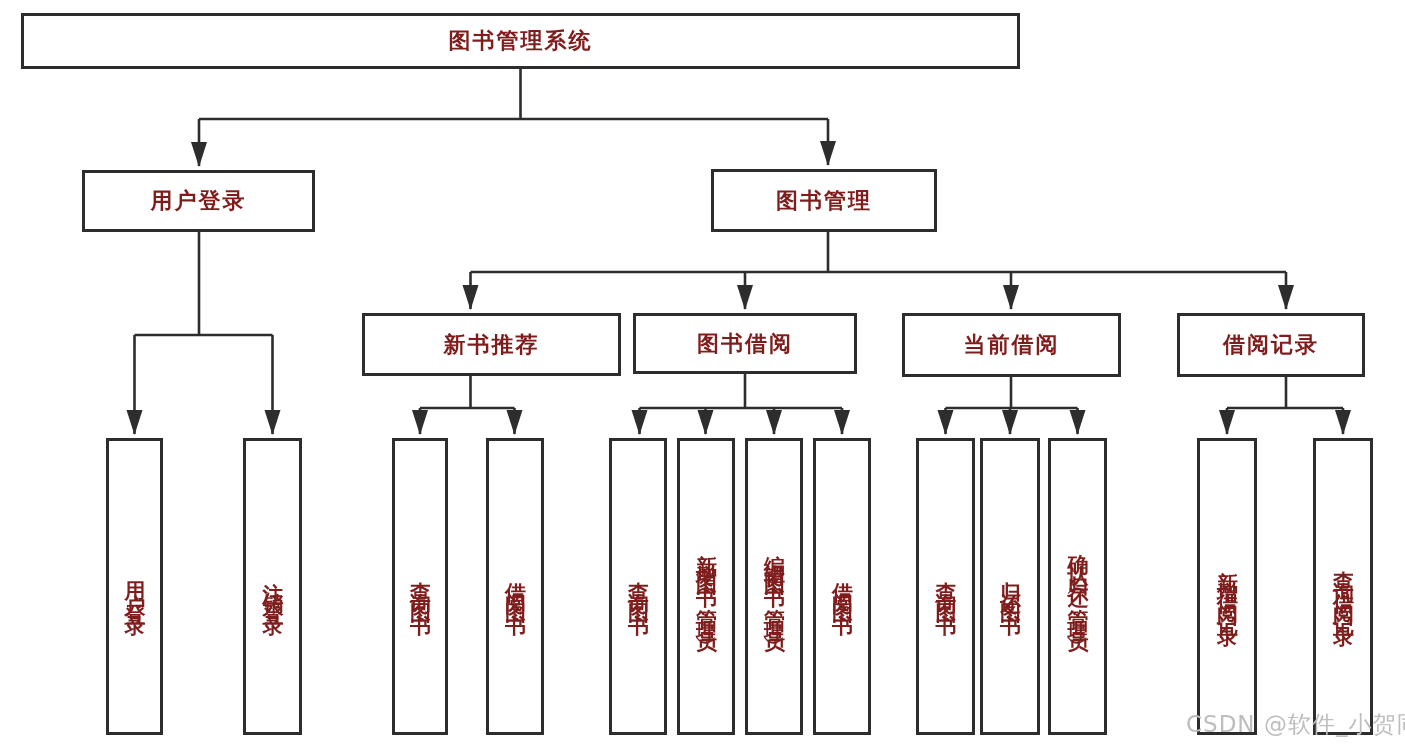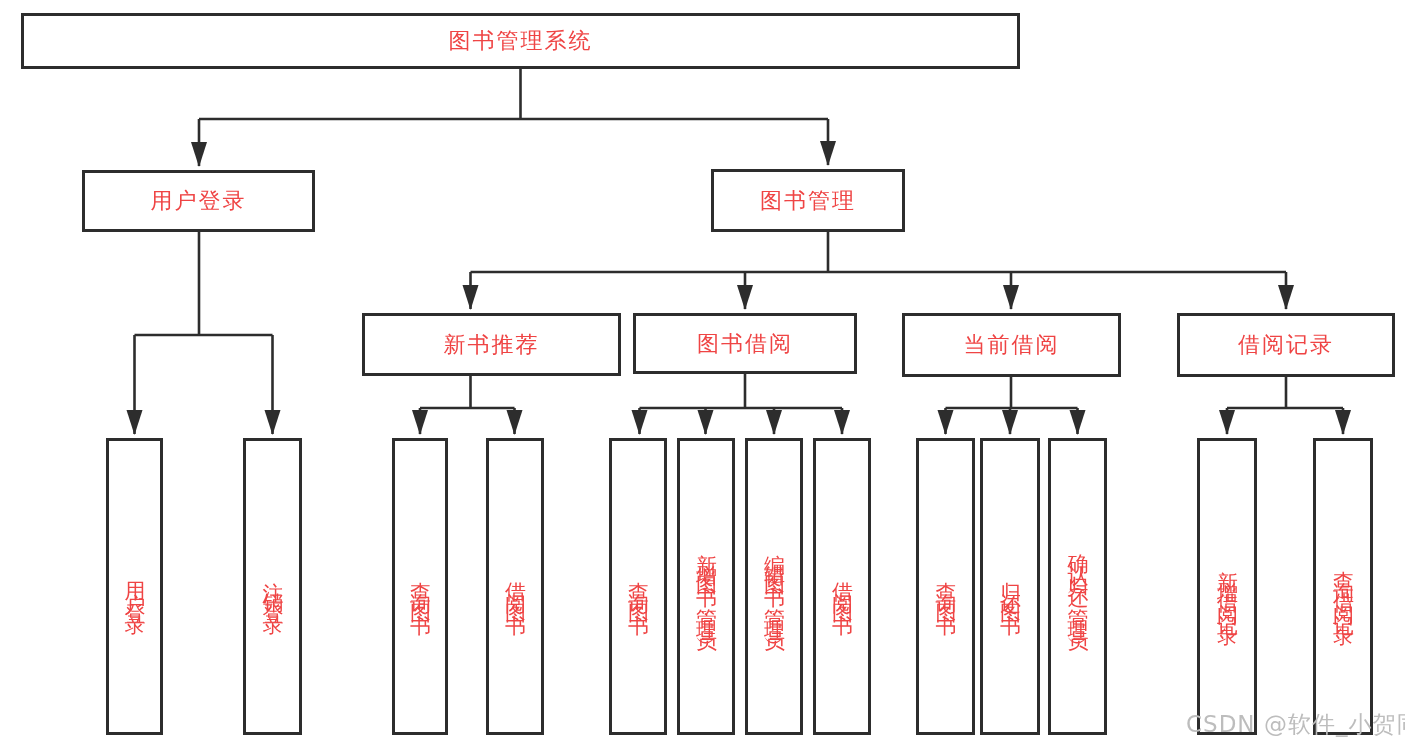--- a/index.html
+++ b/index.html
@@ -20,21 +20,22 @@
   }
   .box {
     position: absolute;
     box-sizing: border-box;
     border: 3px solid #2d2d2d;
     background: #ffffff;
     display: flex;
     align-items: center;
     justify-content: center;
     z-index: 2;
-    color: #ef4444;
+    color: #7f1d1d;
+    font-weight: bold;
   }
   .hbox { font-size: 22px; letter-spacing: 2px; white-space: nowrap; }
   .vbox {
     writing-mode: vertical-rl;
     text-orientation: mixed;
     font-size: 21px;
     letter-spacing: 11px;
     line-height: 1;
   }
   .watermark {
@@ -92,26 +93,26 @@
 
       <path d="M1286 377 V408 M1227 408 H1343"></path>
       <path d="M1227 408 V434" marker-end="url(#arrow)"></path>
       <path d="M1343 408 V434" marker-end="url(#arrow)"></path>
     </g>
   </svg>
 
   <div class="box hbox" style="left:21px; top:13px; width:999px; height:56px;">图书管理系统</div>
 
   <div class="box hbox" style="left:82px; top:170px; width:233px; height:62px;">用户登录</div>
-  <div class="box hbox" style="left:711px; top:169px; width:194px; height:63px;">图书管理</div>
+  <div class="box hbox" style="left:711px; top:169px; width:226px; height:63px;">图书管理</div>
 
   <div class="box hbox" style="left:362px; top:313px; width:259px; height:63px;">新书推荐</div>
   <div class="box hbox" style="left:902px; top:313px; width:219px; height:64px;">当前借阅</div>
   <div class="box hbox" style="left:633px; top:313px; width:224px; height:61px;">图书借阅</div>
-  <div class="box hbox" style="left:1177px; top:313px; width:218px; height:64px;">借阅记录</div>
+  <div class="box hbox" style="left:1177px; top:313px; width:188px; height:64px;">借阅记录</div>
 
   <div class="box vbox" style="left:106px; top:438px; width:57px; height:297px;">用户登录</div>
   <div class="box vbox" style="left:243px; top:438px; width:59px; height:297px;">注销登录</div>
 
   <div class="box vbox" style="left:392px; top:438px; width:56px; height:297px;">查询图书</div>
   <div class="box vbox" style="left:486px; top:438px; width:58px; height:297px;">借阅图书</div>
 
   <div class="box vbox" style="left:609px; top:438px; width:58px; height:297px;">查询图书</div>
   <div class="box vbox" style="left:677px; top:438px; width:58px; height:297px;">新增图书（管理员）</div>
   <div class="box vbox" style="left:745px; top:438px; width:58px; height:297px;">编辑图书（管理员）</div>

